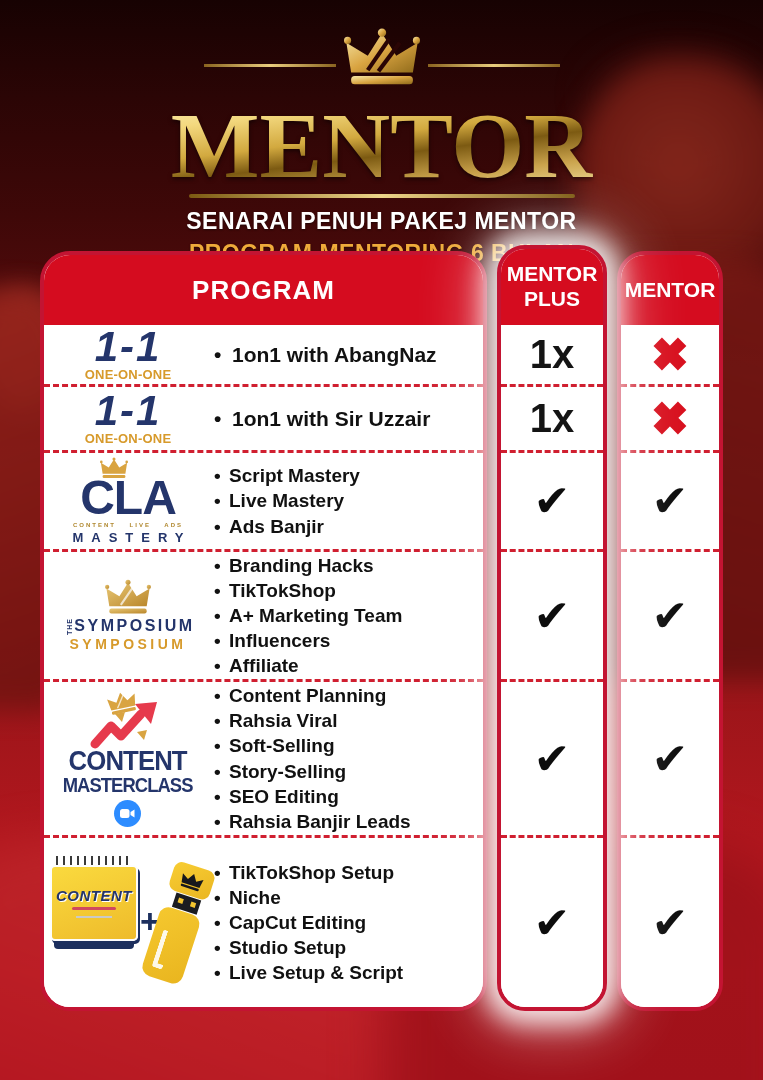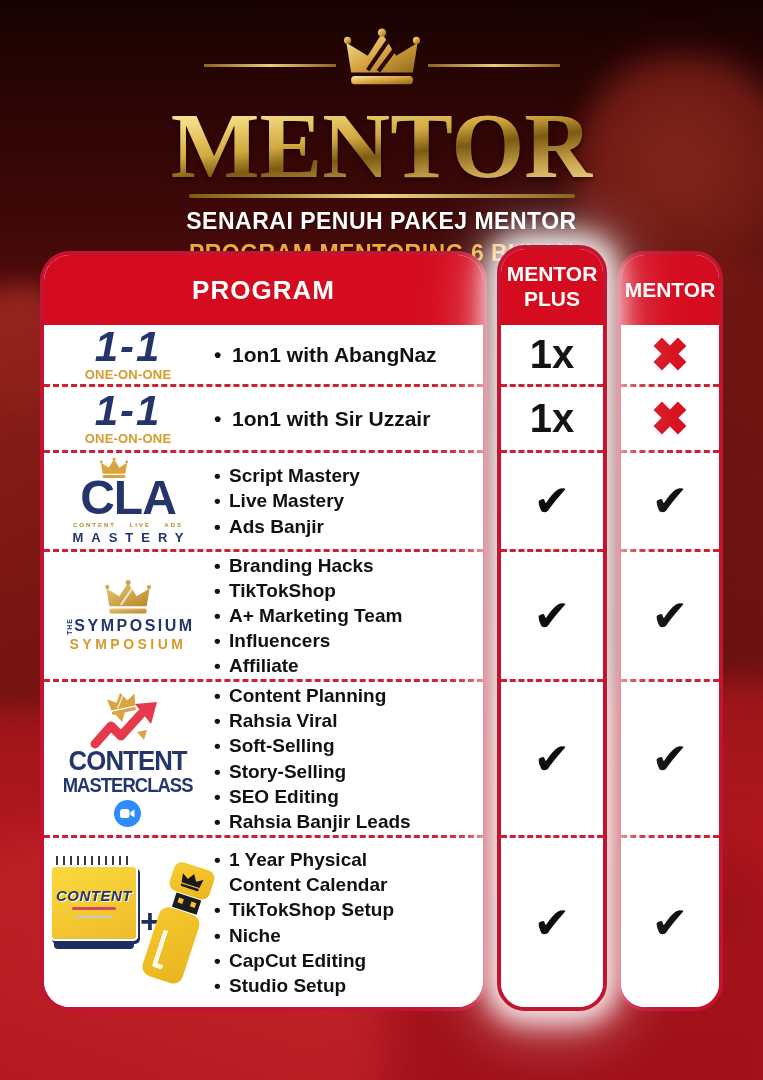--- a/index.html
+++ b/index.html
@@ -296,25 +296,25 @@
                   <rect x="6" y="41" width="52" height="7" rx="3" fill="#17181c"></rect>
                 </svg>
               </div>
               <div class="usb-conn"></div>
               <div class="usb-body"></div>
             </div>
           </div>
         </div>
         <div class="items-cell">
             <ul class="items row6-items">
-          <li>1 Year Physical Content Calendar</li>
           <li>TikTokShop Setup</li>
           <li>Niche</li>
           <li>CapCut Editing</li>
           <li>Studio Setup</li>
+          <li>Live Setup &amp; Script</li>
         </ul>
           </div>
       </div>
 
     </div>
   </div>
 
   <div class="panel panel-plus">
     <div class="panel-head">
       <div>MENTOR</div>

